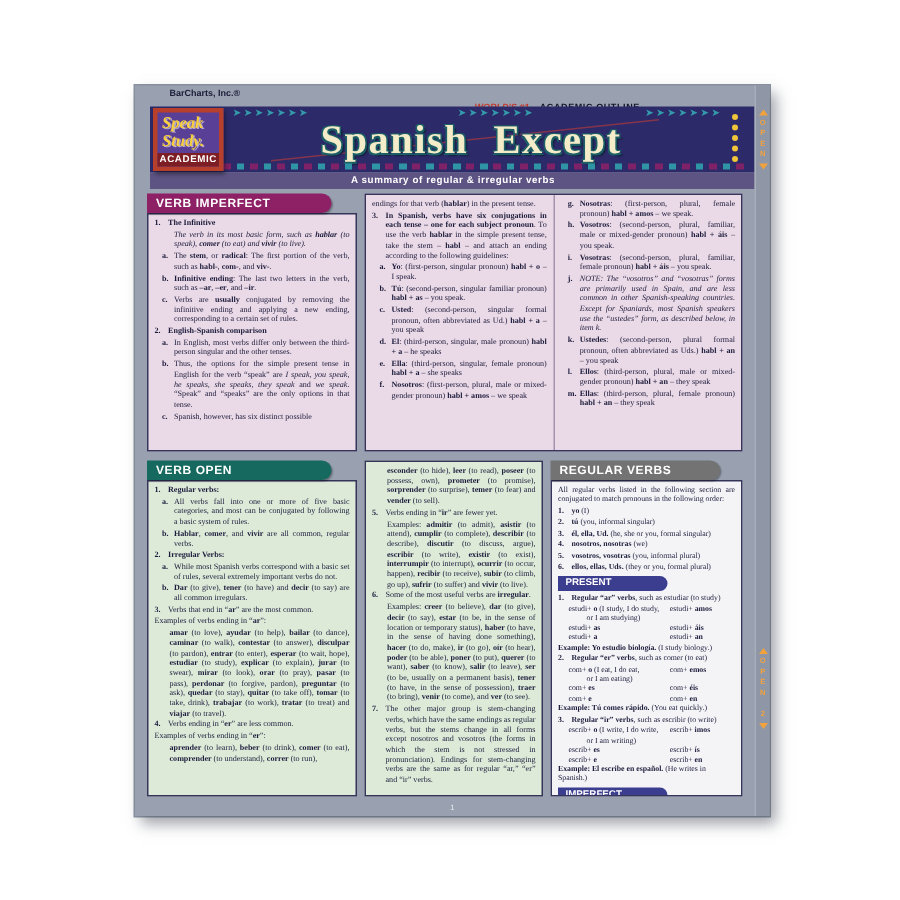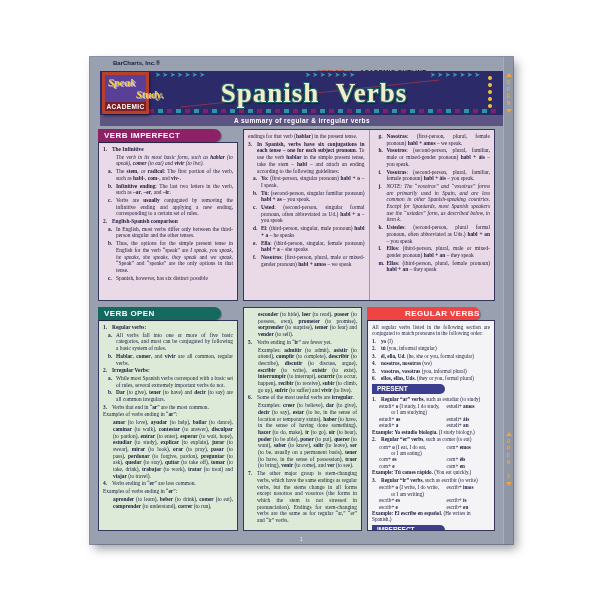--- a/index.html
+++ b/index.html
@@ -23,36 +23,36 @@
     font:bold 27px/36px "Liberation Serif",serif;color:#f4ecc9;letter-spacing:1px;word-spacing:9px;
     text-shadow:-1px -1px 0 #1c5f66,1px -1px 0 #1c5f66,-1px 1px 0 #1c5f66,1px 1px 0 #1c5f66,2px 2px 1px #13223e;}
   .dots{position:absolute;right:12px;top:5px;display:flex;flex-direction:column;gap:3px;}
   .dot{width:4px;height:4px;border-radius:50%;background:#f0c53a;}
   .sq{position:absolute;bottom:2px;left:4px;right:4px;height:4px;opacity:.85;
     background:repeating-linear-gradient(90deg,#2fa8b0 0 5px,transparent 5px 9px,#8e2066 9px 14px,transparent 14px 18px);}
   .logo{position:absolute;top:15px;left:12px;width:47px;z-index:6;border:3px solid #b7402c;
     background:#5a3f96;box-shadow:1px 2px 3px rgba(0,0,0,.45);box-sizing:border-box;}
   .logo .l1{font:bold italic 11px/11px "Liberation Serif",serif;color:#f8d03c;padding:2px 0 0 3px;
     text-shadow:1px 1px 0 rgba(255,255,255,.55);}
-  .logo .l2{padding-top:1px;margin-left:28px;}
+  .logo .l2{padding-top:1px;}
   .logo .lbar{margin-top:2px;background:#7d1d24;color:#fff;text-align:center;
     font:bold 6.5px/9px "Liberation Sans",sans-serif;letter-spacing:.4px;}
   .subtitle{position:absolute;top:58px;left:10px;right:9px;height:11px;background:#5e5484;
     color:#fff;text-align:center;font:bold 6.5px/11px "Liberation Sans",sans-serif;letter-spacing:.4px;}
   
   .content{position:absolute;left:8px;right:18px;top:72px;bottom:13px;display:grid;
     grid-template-columns:140px 1fr 128px;grid-template-rows:172px 1fr;gap:6px 5px;}
   .cell{display:flex;flex-direction:column;min-height:0;}
   .c12{grid-column:2/4;}
   .banner{height:13px;flex:none;color:#fff;font:bold 8px/13px "Liberation Sans",sans-serif;
     padding-left:6px;border-radius:0 8px 8px 0;width:88%;box-sizing:border-box;letter-spacing:.4px;
     position:relative;z-index:2;box-shadow:1px 1px 1px rgba(0,0,0,.3);}
   .mag{background:#8e2066;}
   .teal{background:#15695e;}
-  .ind{background:#ef4444;text-align:right;}
+  .ind{background:#737373;}
   .panel{flex:1;border:1px solid #35355a;padding:3px 4px;overflow:hidden;min-height:0;box-sizing:border-box;}
   .lav{background:#ead9e6;}
   .grn{background:#ddead8;}
   .wht{background:#f4f4f7;}
   .duo{display:flex;padding:0;}
   .duo-col{flex:1;padding:3px 4px;overflow:hidden;min-height:0;}
   .second{border-left:1px solid #a391ad;}
   
   .col,.duo-col{font-size:5.4px;line-height:1.24;color:#1c1c3c;}
   .wht{font-size:5.2px;line-height:1.24;color:#1c1c3c;}
@@ -97,21 +97,21 @@
     <div class="tagline">
       <span class="tag-red">WORLD'S #1</span>
       <span class="tag-black">ACADEMIC OUTLINE</span>
     </div>
 
     <div class="titleband">
       <div class="decor-arrows a1">➤➤➤➤➤➤➤</div>
       <div class="decor-arrows a2">➤➤➤➤➤➤➤</div>
       <div class="decor-arrows a3">➤➤➤➤➤➤➤</div>
       <div class="decor-line"></div>
-      <div class="title">Spanish Verbs</div>
+      <div class="title">Spanish Except</div>
       <div class="dots">
         <span class="dot"></span>
           <span class="dot"></span>
           <span class="dot"></span>
           <span class="dot"></span>
           <span class="dot"></span>
       </div>
       <div class="sq"></div>
     </div>
 

